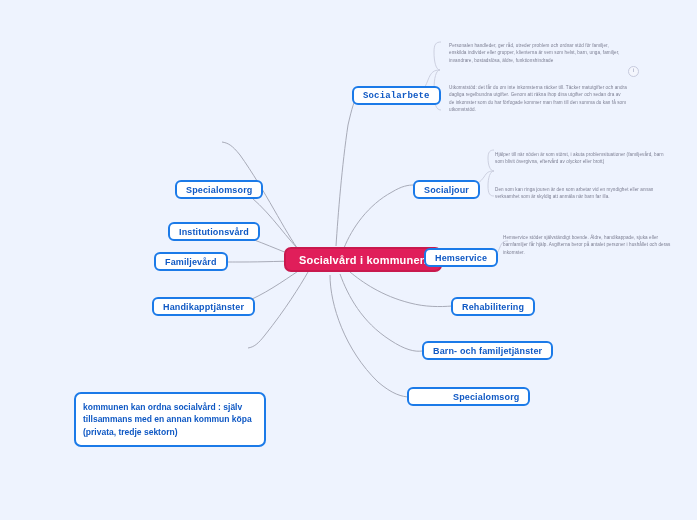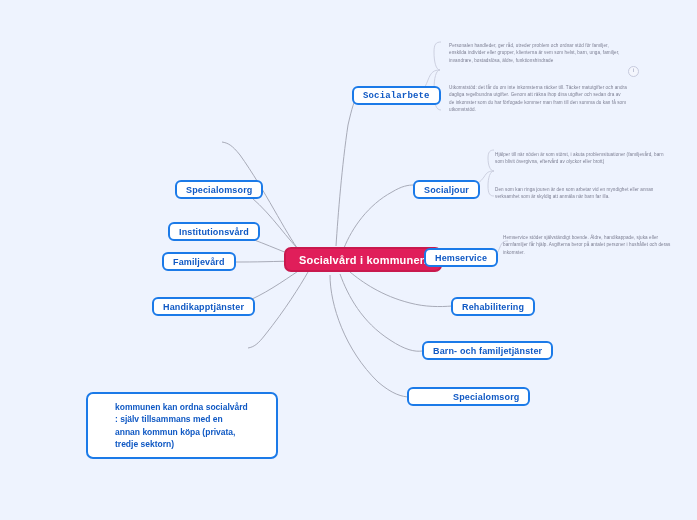--- a/index.html
+++ b/index.html
@@ -64,22 +64,22 @@
   .freebox {
     position: absolute;
     box-sizing: border-box;
     background: #ffffff;
     border: 2px solid #1b7ae8;
     border-radius: 7px;
     color: #1059c4;
     font-size: 8.5px;
     font-weight: bold;
     line-height: 1.45;
-    padding: 7px 27px;
-    left: 86px;
+    padding: 7px 7px;
+    left: 74px;
     top: 392px;
     width: 192px;
   }
   .note {
     position: absolute;
     color: #7d7f93;
     font-size: 4.6px;
     line-height: 1.62;
     letter-spacing: 0.08px;
     text-align: left;
@@ -143,21 +143,21 @@
   <div class="node-center">
     <span>Socialvård i kommunen</span>
   </div>
 
   <div class="node" style="left:175px; top:180px;">
     <span>Specialomsorg</span>
   </div>
   <div class="node" style="left:148px; top:222px;margin-left:20px;">
     <span>Institutionsvård</span>
   </div>
-  <div class="node" style="left:162px; top:252px;border-radius:6px;">
+  <div class="node" style="left:154px; top:252px;border-radius:6px;">
     <span>Familjevård</span>
   </div>
   <div class="node" style="left:152px; top:297px;">
     <span>Handikapptjänster</span>
   </div>
 
   <div class="node" style="left:352px; top:86px;font-family:Liberation Mono, monospace;">
     <span>Socialarbete</span>
   </div>
   <div class="node" style="left:413px; top:180px;">

